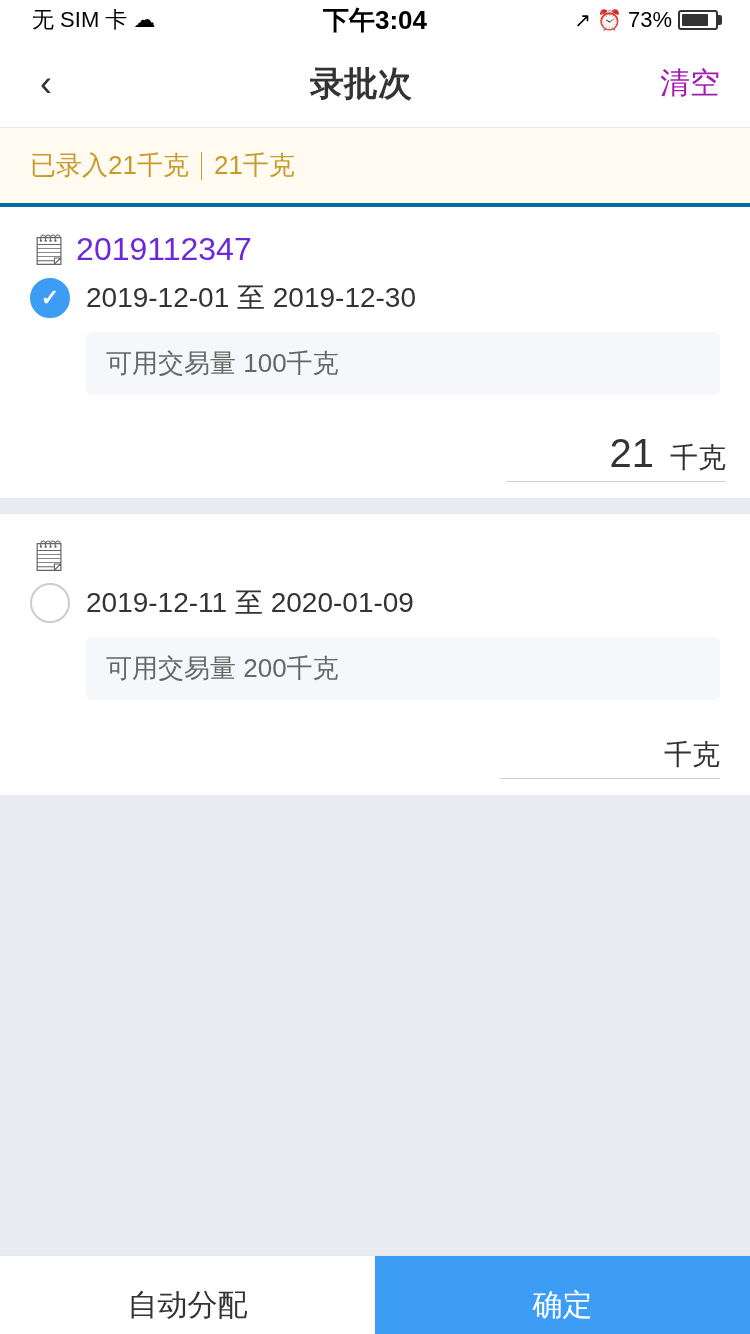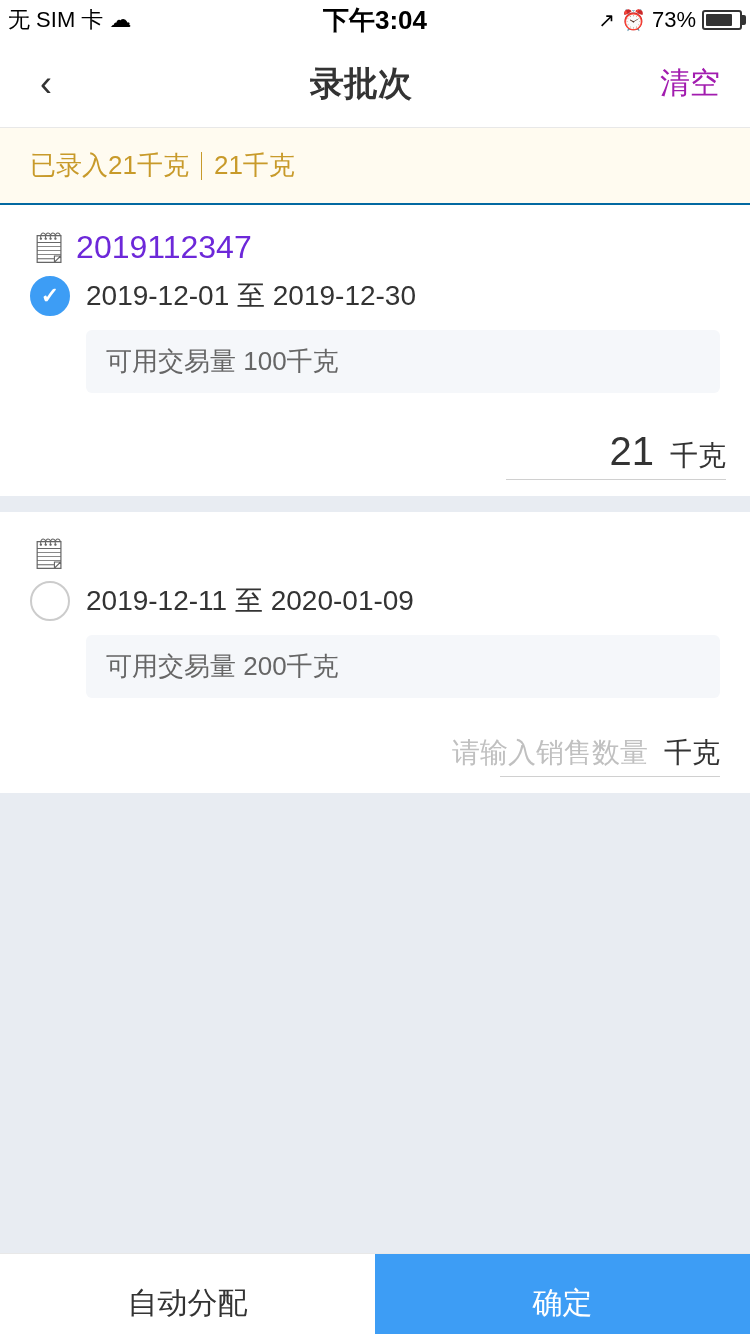--- a/index.html
+++ b/index.html
@@ -12,21 +12,21 @@
       font-size: 28px;
     }
 
     
     .status-bar {
       height: 40px;
       background: #fff;
       display: flex;
       align-items: center;
       justify-content: space-between;
-      padding: 0 8px;
+      padding: 0 32px;
       font-size: 22px;
       font-weight: 500;
     }
     .status-left {
       display: flex;
       align-items: center;
       gap: 8px;
     }
     .status-center {
       position: absolute;
@@ -98,21 +98,21 @@
       cursor: pointer;
     }
 
     
     .info-banner {
       background: #fffbf0;
       padding: 20px 30px;
       display: flex;
       align-items: center;
       gap: 12px;
-      border-bottom: 2px solid #0369a1;
+      border-bottom: 4px solid #0369a1;
     }
     .info-label {
       font-size: 26px;
       color: #c89a2a;
     }
     .info-divider {
       width: 1px;
       height: 28px;
       background: #c89a2a;
     }
@@ -363,21 +363,20 @@
         </div>
         <div class="batch-date-row">
           <div class="radio-btn"></div>
           <span class="batch-date">2019-12-11 至 2020-01-09</span>
         </div>
         <div class="batch-available">可用交易量 200千克</div>
       </div>
 
       <div class="input-container">
         <div class="input-line">
-          <span class="inp-placeholder">请输入销售数量</span>
           <span class="inp-unit">千克</span>
         </div>
         <div class="inp-underline"></div>
       </div>
     </div>
 
     <div class="empty-space"></div>
 
   </div>
 

